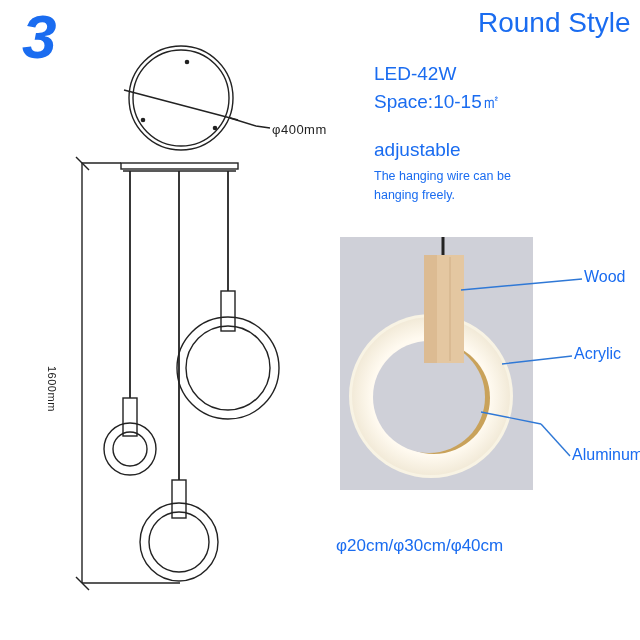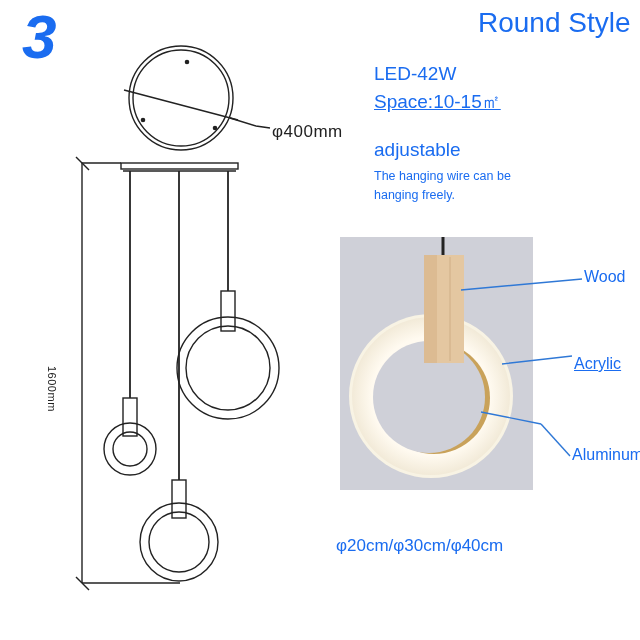--- a/index.html
+++ b/index.html
@@ -3,32 +3,32 @@
 <meta charset="utf-8">
 <style>
   html, body { margin:0; padding:0; background:#ffffff; }
   body { width:640px; height:640px; position:relative; overflow:hidden; font-family:"Liberation Sans", sans-serif; }
   .abs { position:absolute; }
   .blue { color:#1a6cf0; }
   #big-num { left:22px; top:6px; font-size:62px; font-weight:bold; font-style:italic; line-height:1; }
   #title { left:478px; top:8px; font-size:28px; line-height:1.1; white-space:nowrap; }
   .spec { left:374px; font-size:19px; white-space:nowrap; line-height:1; }
   #spec1 { top:64px; }
-  #spec2 { top:92px;text-decoration:underline; }
+  #spec2 { top:92px; }
   #adj { left:374px; top:140px; font-size:19px; line-height:1; }
   .small { left:374px; font-size:12.5px; line-height:1; white-space:nowrap; }
   #note1 { top:170px; }
   #note2 { top:189px; }
   #photo { left:340px; top:237px; width:193px; height:253px; background:#cfd0d8; overflow:hidden; }
   .label { font-size:16px; line-height:1; white-space:nowrap; }
   #lbl-wood { left:584px; top:269px; }
-  #lbl-acrylic { left:574px; top:356px;text-decoration:underline; }
+  #lbl-acrylic { left:574px; top:346px; }
   #lbl-alum { left:572px; top:447px; }
   #sizes { left:336px; top:529px; font-size:17px; white-space:nowrap; line-height:1;margin-top:8px; }
-  #dim-400 { left:272px; top:122px; font-size:17px; white-space:nowrap; letter-spacing:0.5px; color:#222; }
+  #dim-400 { left:272px; top:122px; font-size:13px; white-space:nowrap; letter-spacing:0.5px; color:#222; }
   #dim-1600 { left:58px; top:366px; font-size:11px; white-space:nowrap; color:#222; transform:rotate(90deg); transform-origin:left top; letter-spacing:0.5px; }
 </style>
 </head>
 <body>
 
 <div class="abs blue" id="big-num">3</div>
 <div class="abs blue" id="title">Round Style</div>
 
 <div class="abs blue spec" id="spec1">LED-42W</div>
 <div class="abs blue spec" id="spec2">Space:10-15㎡</div>

